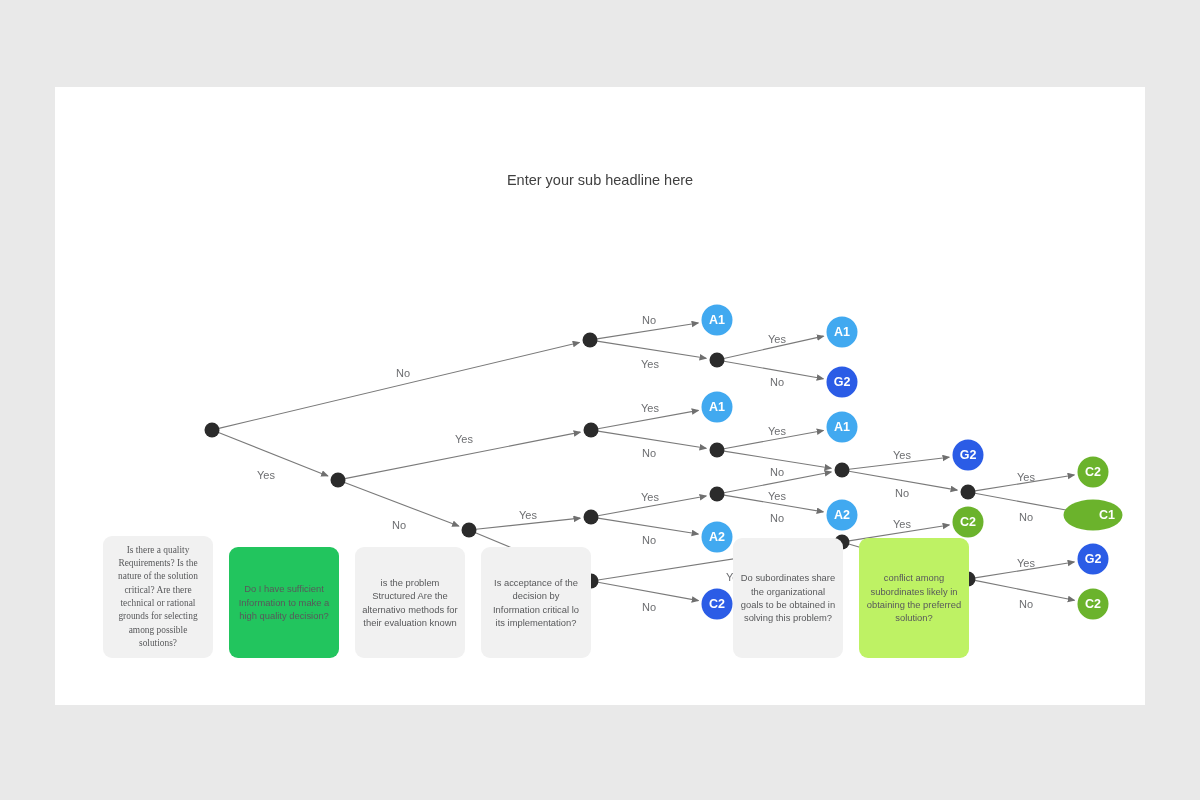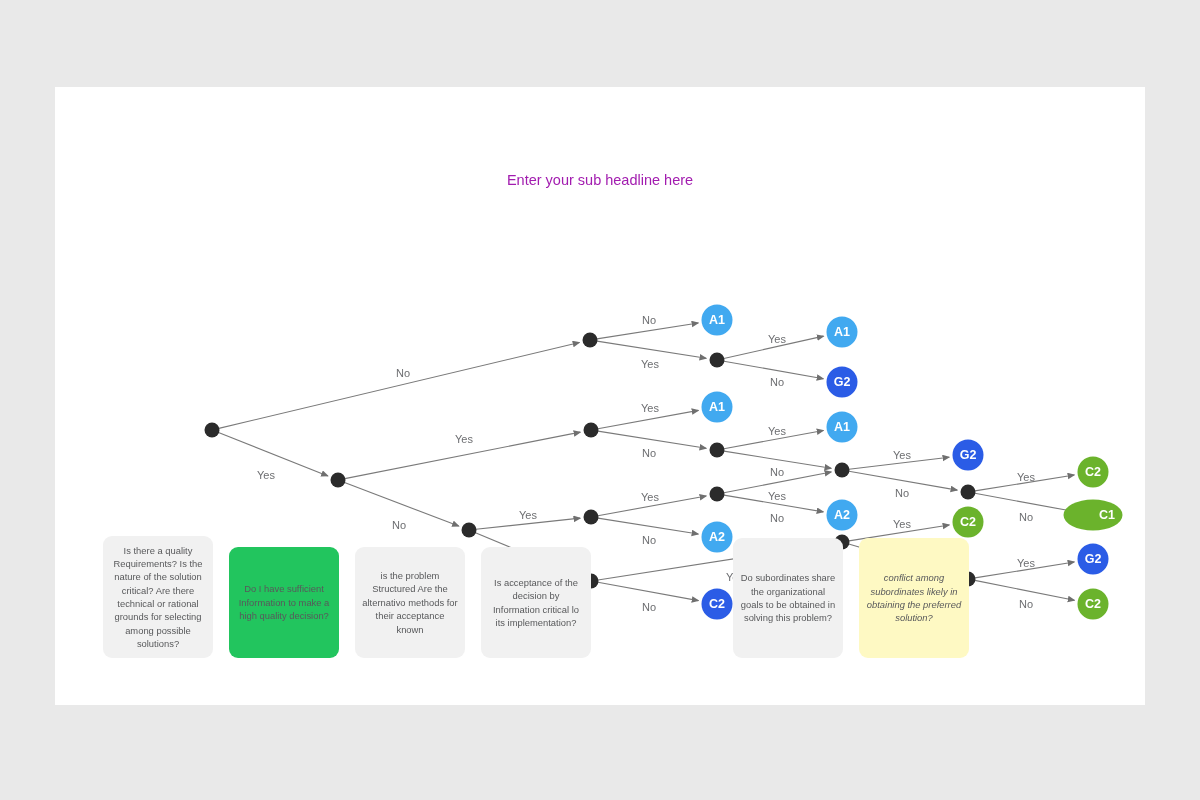--- a/index.html
+++ b/index.html
@@ -36,21 +36,21 @@
     letter-spacing: -0.2px;
     white-space: nowrap;
   }
   #subtitle {
     position: absolute;
     left: 0;
     top: 85px;
     width: 1090px;
     text-align: center;
     font-size: 14.5px;
-    color: #a21caf;
+    color: #404040;
   }
   #tree-layer {
     position: absolute;
     left: 0;
     top: 0;
     width: 1090px;
     height: 618px;
   }
   svg.edges {
     position: absolute;
@@ -215,34 +215,34 @@
           <div class="leaf" style="left: 662px; top: 450px; background: rgb(65, 169, 240);">A2</div>
           <div class="leaf" style="left: 787px; top: 428px; background: rgb(65, 169, 240);">A2</div>
           <div class="leaf" style="left: 913px; top: 435px; background: rgb(107, 179, 44);">C2</div>
           <div class="leaf" style="left: 662px; top: 517px; background: rgb(43, 92, 230);">C2</div>
           <div class="leaf" style="left: 1038px; top: 472px; background: rgb(43, 92, 230);">G2</div>
           <div class="leaf" style="left: 1038px; top: 517px; background: rgb(107, 179, 44);">C2</div>
         </div>
     </div>
 
     <div id="captions">
-        <div class="caption-box" style="left: 48px; top: 0px; width: 110px; height: 122px; background: rgb(241, 241, 241);">
+        <div class="caption-box" style="left: 48px; top: 0px; width: 110px; height: 122px; background: rgb(241, 241, 241); font-family: Liberation Serif, serif;">
           <span>Is there a quality Requirements? Is the nature of the solution critical? Are there technical or rational grounds for selecting among possible solutions?</span>
         </div>
         <div class="caption-box" style="left: 174px; top: 11px; width: 110px; height: 111px; background: #22c55e;">
           <span>Do I have sufficient Information to make a high quality decision?</span>
         </div>
         <div class="caption-box" style="left: 300px; top: 11px; width: 110px; height: 111px; background: rgb(241, 241, 241);">
-          <span>is the problem Structured Are the alternativo methods for their acceptance known</span>
+          <span>is the problem Structured Are the alternativo methods for their evaluation known</span>
         </div>
         <div class="caption-box" style="left: 426px; top: 11px; width: 110px; height: 111px; background: rgb(241, 241, 241);">
           <span>Is acceptance of the decision by Information critical lo its implementation?</span>
         </div>
         <div class="caption-box" style="left: 678px; top: 2px; width: 110px; height: 120px; background: rgb(241, 241, 241);">
           <span>Do subordinates share the organizational goals to be obtained in solving this problem?</span>
         </div>
-        <div class="caption-box" style="left: 804px; top: 2px; width: 110px; height: 120px; background: #fef9c3; font-style: italic;">
+        <div class="caption-box" style="left: 804px; top: 2px; width: 110px; height: 120px; background: #bef264;">
           <span>conflict among subordinates likely in obtaining the preferred solution?</span>
         </div>
       </div>
 
   </div>
 </div>
 
 </body></html>

